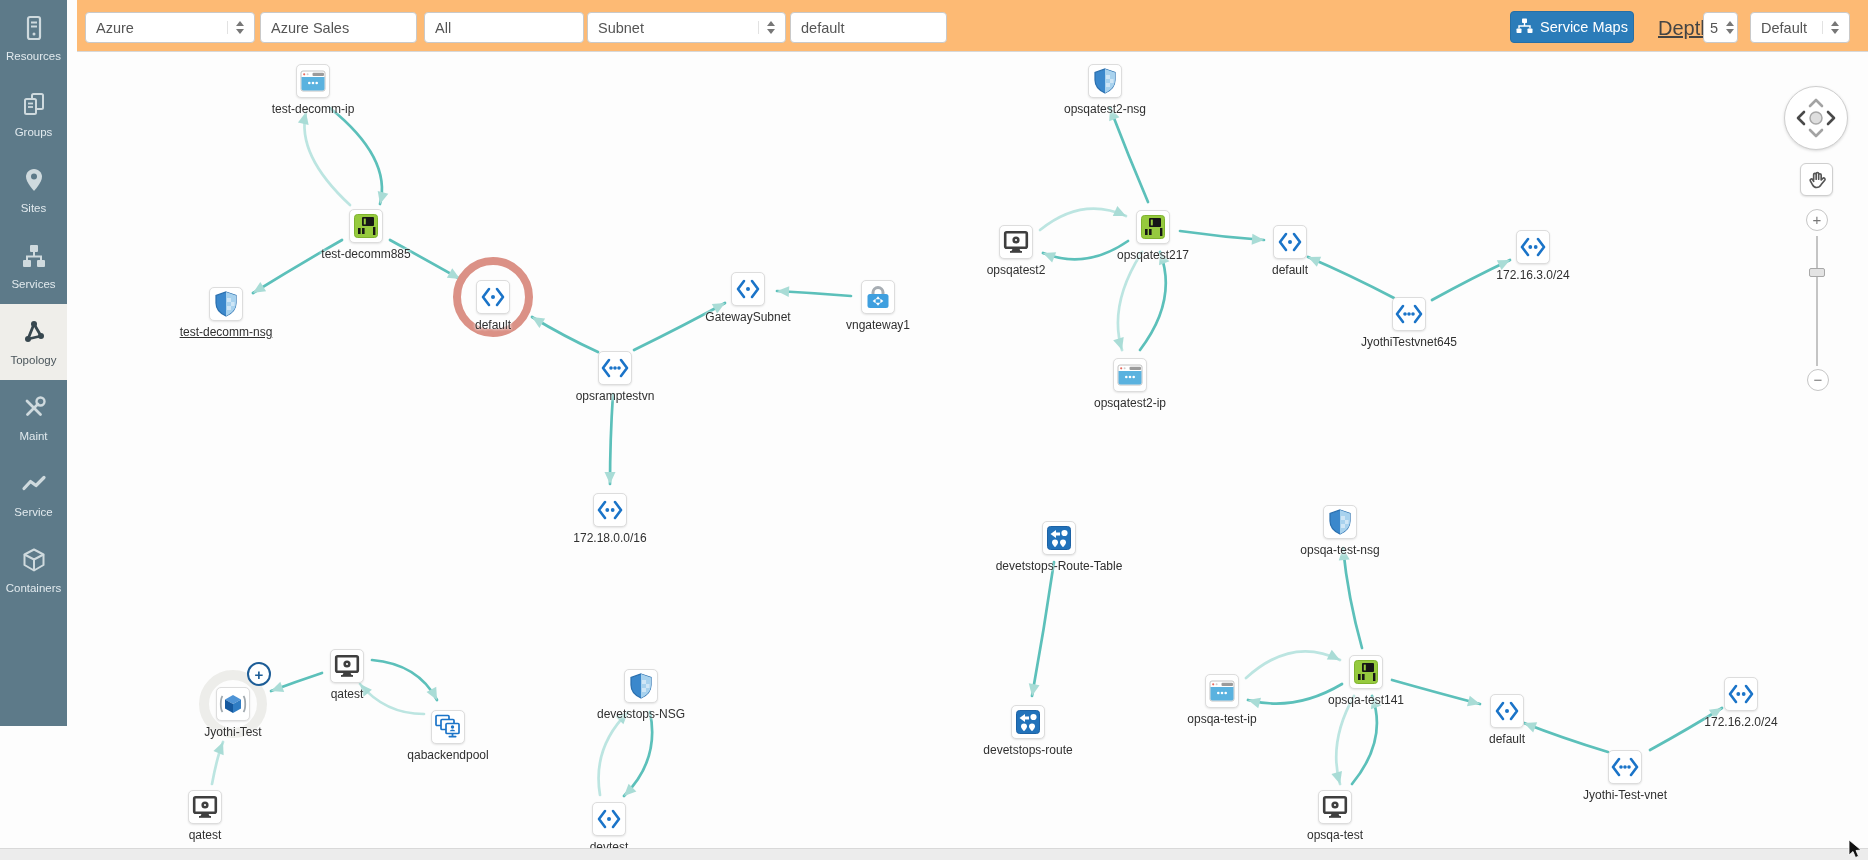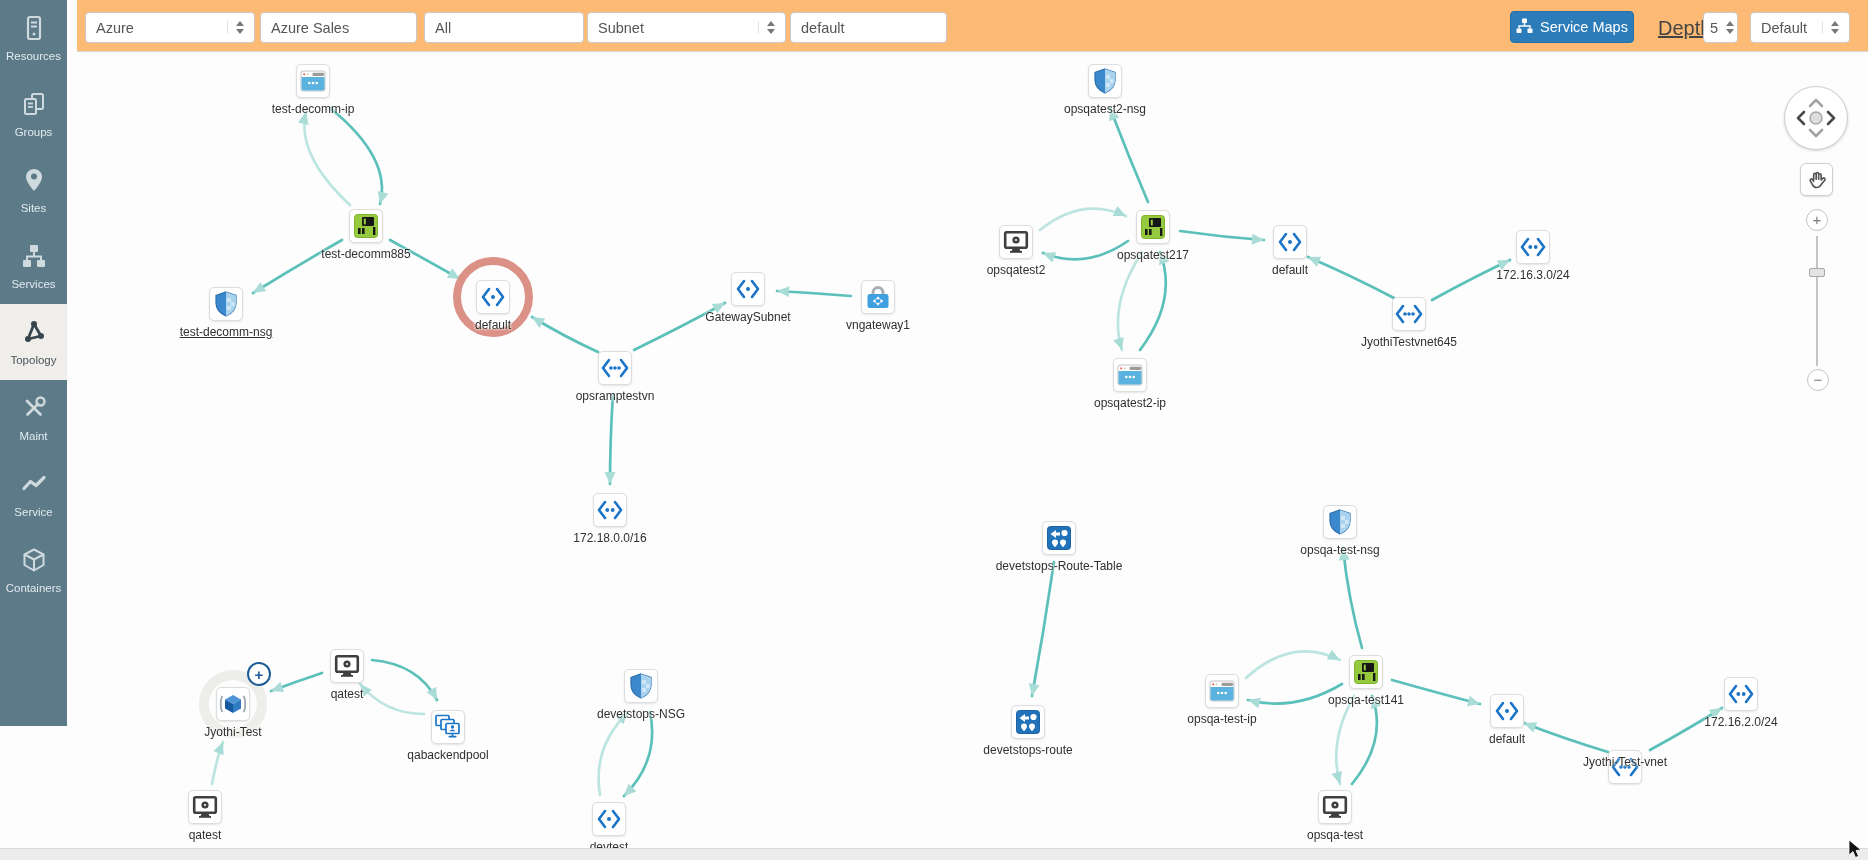--- a/index.html
+++ b/index.html
@@ -598,21 +598,21 @@
           <g fill="none" stroke="#1b74c8" stroke-width="2.6" stroke-linecap="round" stroke-linejoin="round">
             <path d="M8,3 L2,11 L8,19"></path>
             <path d="M20,3 L26,11 L20,19"></path>
           </g>
           <circle cx="10" cy="11" r="1.8" fill="#1b74c8"></circle>
           <circle cx="14" cy="11" r="1.8" fill="#1b74c8"></circle>
           <circle cx="18" cy="11" r="1.8" fill="#1b74c8"></circle>
         </svg>
       </span>
     </div>
-    <div class="nlabel" style="left: 1545px; top: 755px; text-align: center;">Jyothi-Test-vnet</div>
+    <div class="nlabel" style="left: 1545px; top: 788px; text-align: center;">Jyothi-Test-vnet</div>
     <div class="node" style="left: 1318px; top: 790px;">
       <span style="display: flex;">
         <svg width="26" height="24" viewBox="0 0 26 24">
           <rect x="2.2" y="2.2" width="21.6" height="15.6" rx="1.5" fill="#fff" stroke="#3f3f3f" stroke-width="2.6"></rect>
           <circle cx="13" cy="10" r="3.6" fill="#3f3f3f"></circle>
           <circle cx="13" cy="10" r="1.1" fill="#fff"></circle>
           <path d="M10,17.8 L16,17.8 L17.5,21 L8.5,21 Z" fill="#3f3f3f"></path>
           <rect x="7" y="21" width="12" height="1.8" fill="#3f3f3f"></rect>
         </svg>
       </span>

